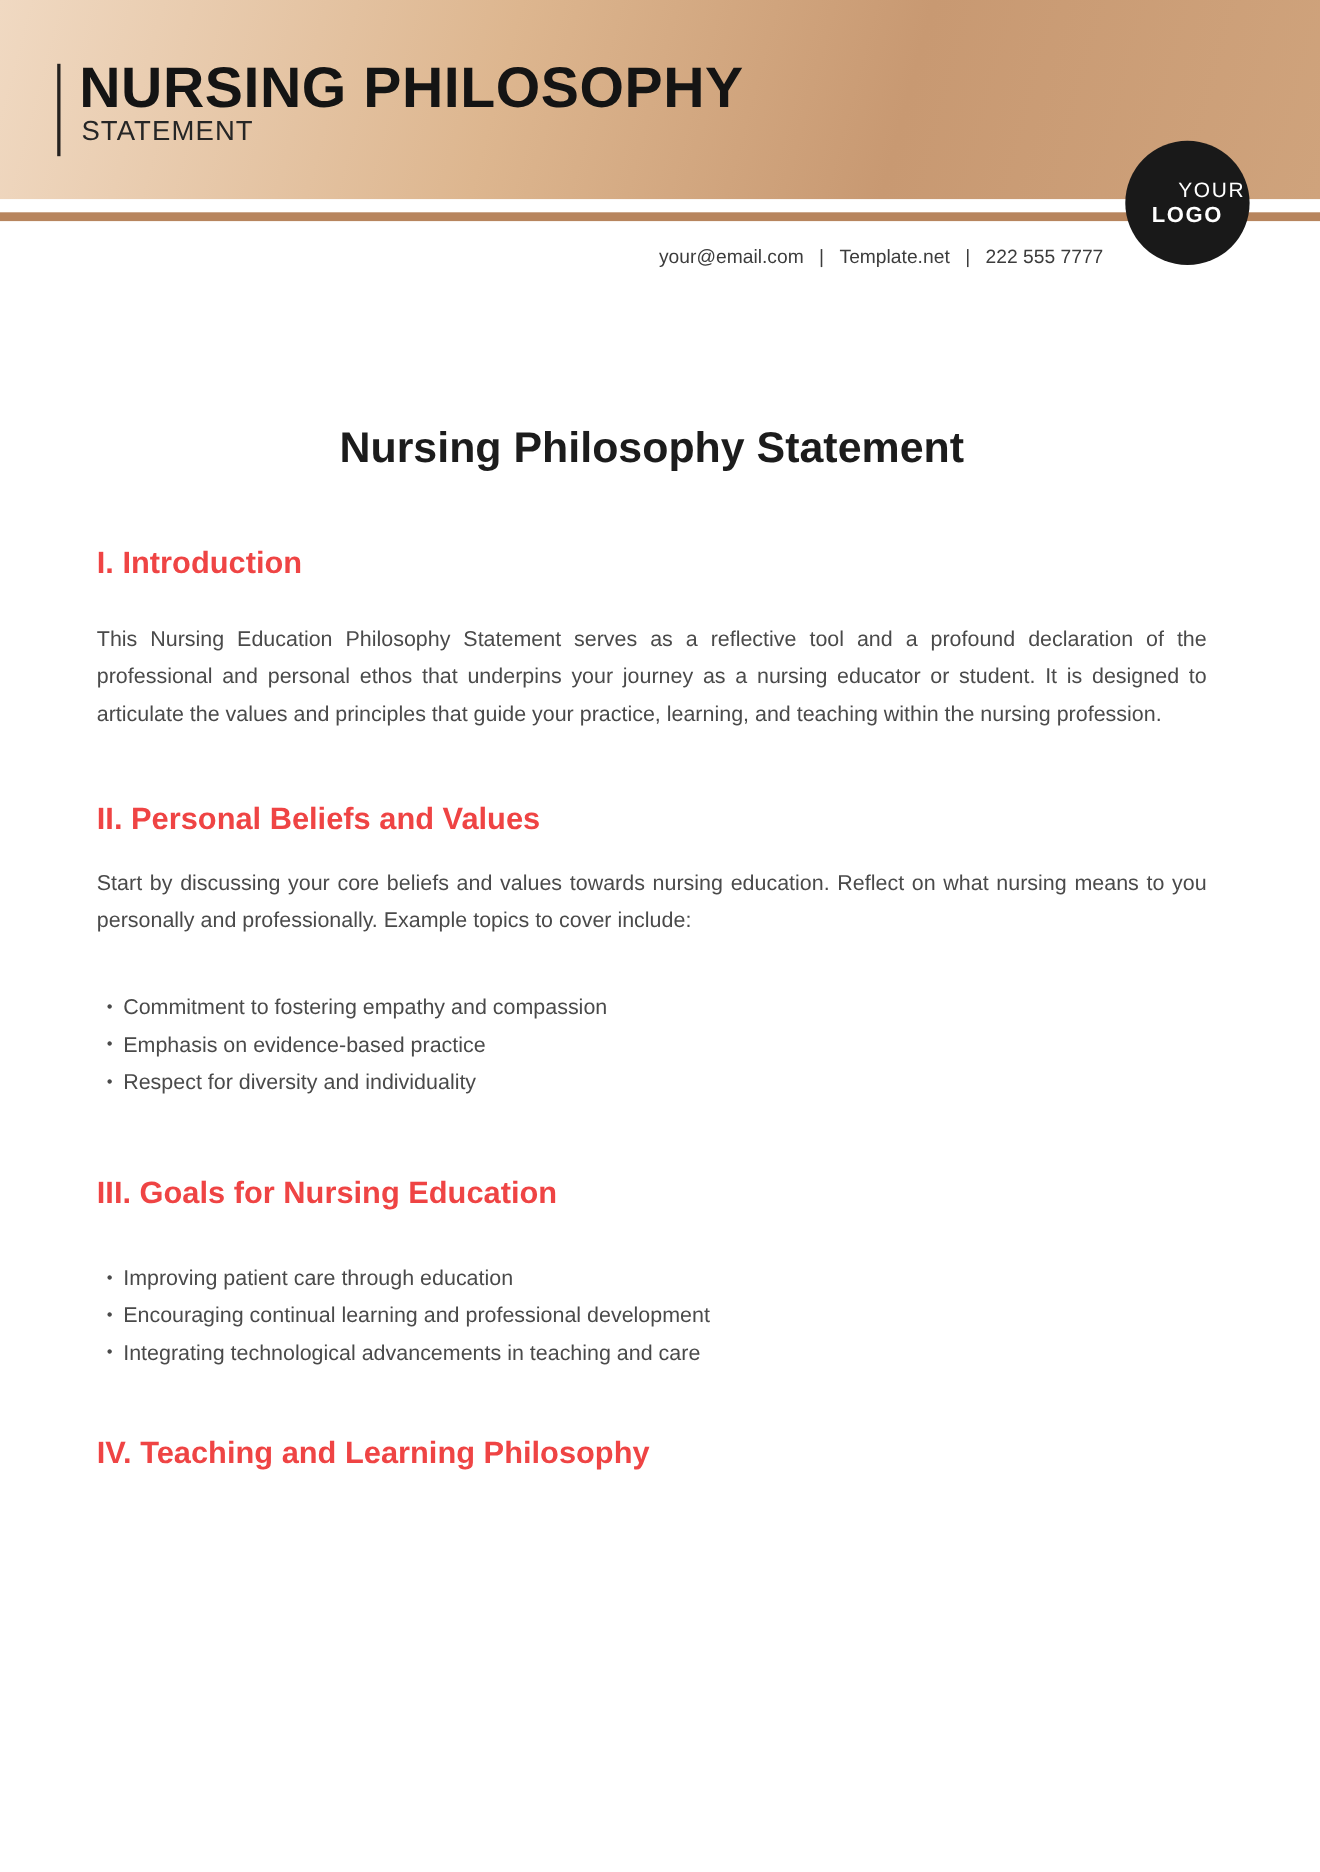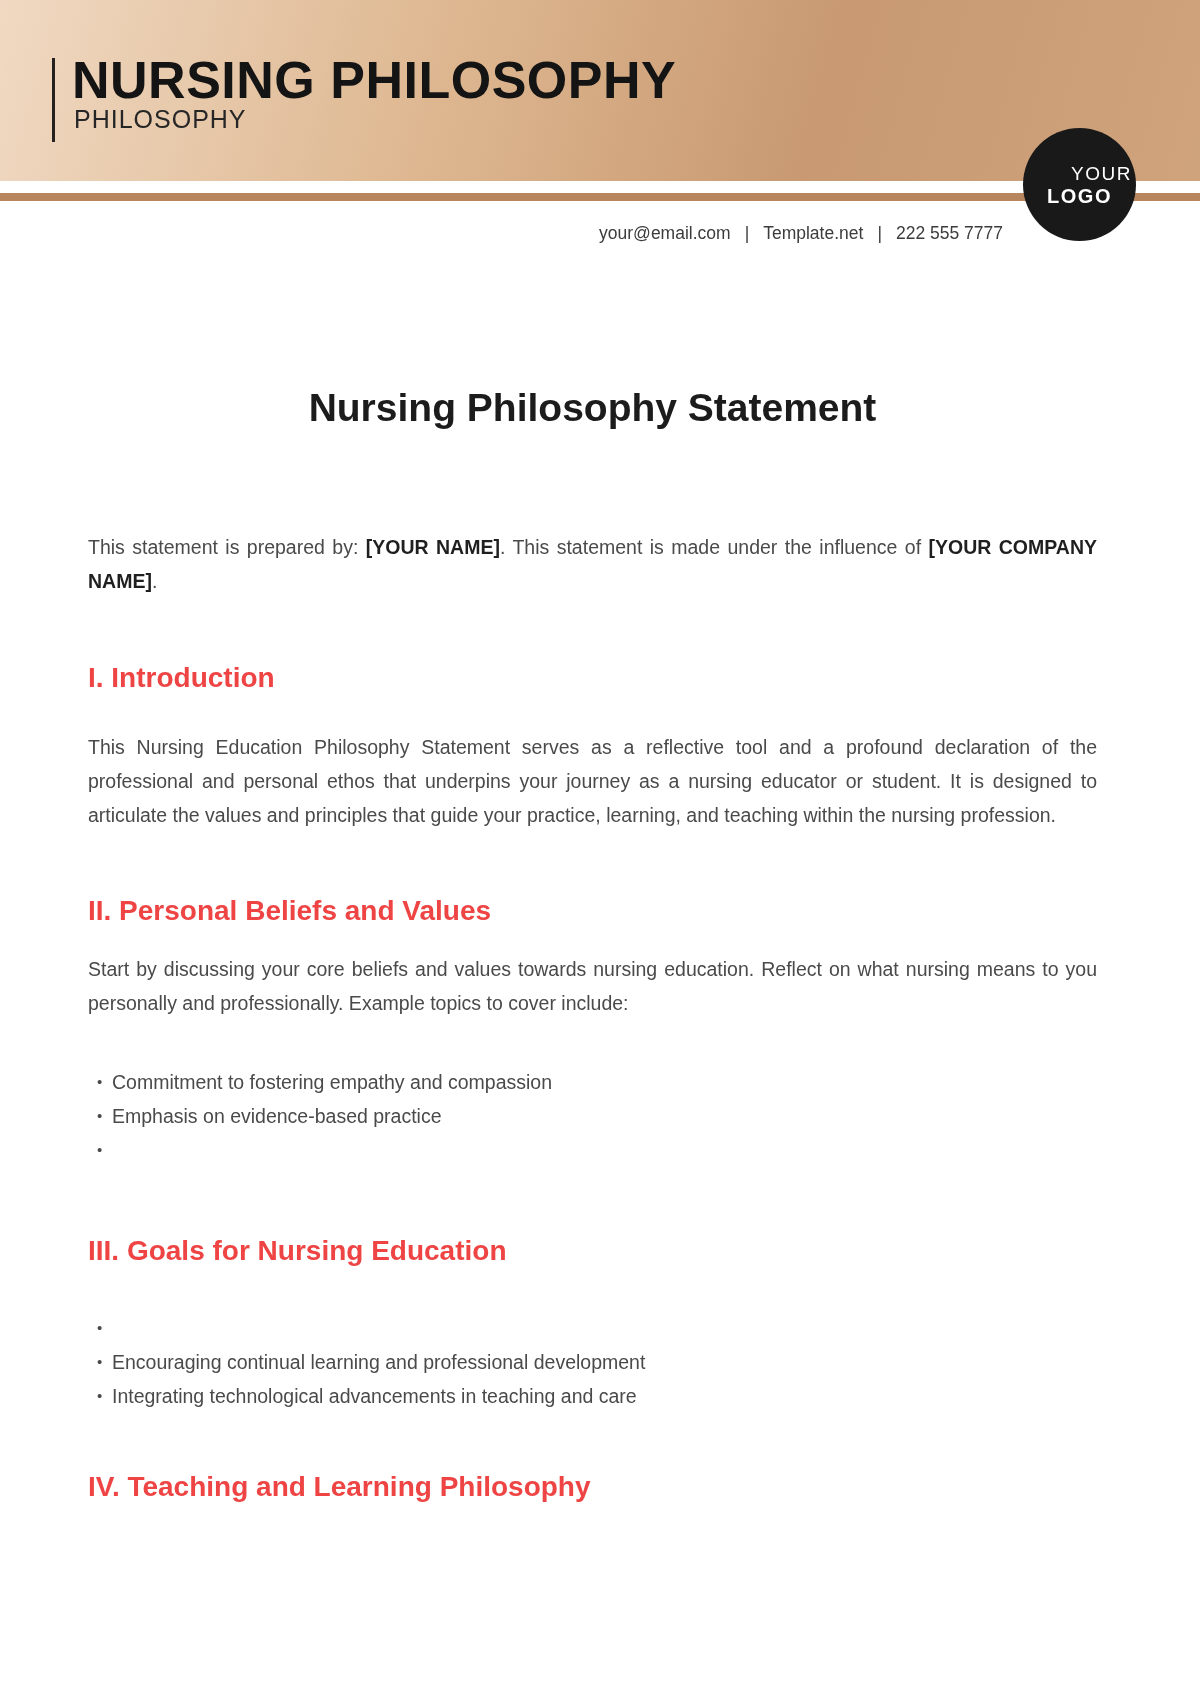--- a/index.html
+++ b/index.html
@@ -119,64 +119,65 @@
 </style>
 </head>
 <body>
 
 <div class="page">
 
   <header class="header">
     <div class="hdr-gradient">
       <div class="accent-bar"></div>
       <div class="hdr-title">NURSING PHILOSOPHY</div>
-      <div class="hdr-subtitle">PHILOSOPHY</div>
+      <div class="hdr-subtitle">STATEMENT</div>
     </div>
 
     <div class="copper-rule"></div>
 
     <div class="logo-circle">
       <span class="logo-line1">YOUR</span>
       <span class="logo-line2">LOGO</span>
     </div>
 
     <div class="contact">
       <span>your@email.com</span><span class="sep">|</span><span>Template.net</span><span class="sep">|</span><span>222 555 7777</span>
     </div>
   </header>
 
   <main class="content">
 
     <h1 class="doc-title">Nursing Philosophy Statement</h1>
 
-    <p class="body-text lead mt-lead"><span>This statement is prepared by: </span><b>[YOUR NAME]</b><span>. This statement is made under the influence of </span><b>[YOUR COMPANY NAME]</b><span>.</span></p>
 
     <h2 class="sec-heading mt-s1h">I. Introduction</h2>
     <p class="body-text mt-s1p">This Nursing Education Philosophy Statement serves as a reflective tool and a profound declaration of the professional and personal ethos that underpins your journey as a nursing educator or student. It is designed to articulate the values and principles that guide your practice, learning, and teaching within the nursing profession.</p>
 
     <h2 class="sec-heading mt-s2h">II. Personal Beliefs and Values</h2>
     <p class="body-text mt-s2p">Start by discussing your core beliefs and values towards nursing education. Reflect on what nursing means to you personally and professionally. Example topics to cover include:</p>
     <ul class="bullets mt-s2b">
       <li>
           <span class="dot">•</span>
           <span>Commitment to fostering empathy and compassion</span>
         </li>
       <li>
           <span class="dot">•</span>
           <span>Emphasis on evidence-based practice</span>
         </li>
       <li>
           <span class="dot">•</span>
+          <span>Respect for diversity and individuality</span>
         </li>
     </ul>
 
     <h2 class="sec-heading mt-s3h">III. Goals for Nursing Education</h2>
     <ul class="bullets mt-s3b">
       <li>
           <span class="dot">•</span>
+          <span>Improving patient care through education</span>
         </li>
       <li>
           <span class="dot">•</span>
           <span>Encouraging continual learning and professional development</span>
         </li>
       <li>
           <span class="dot">•</span>
           <span>Integrating technological advancements in teaching and care</span>
         </li>
     </ul>

